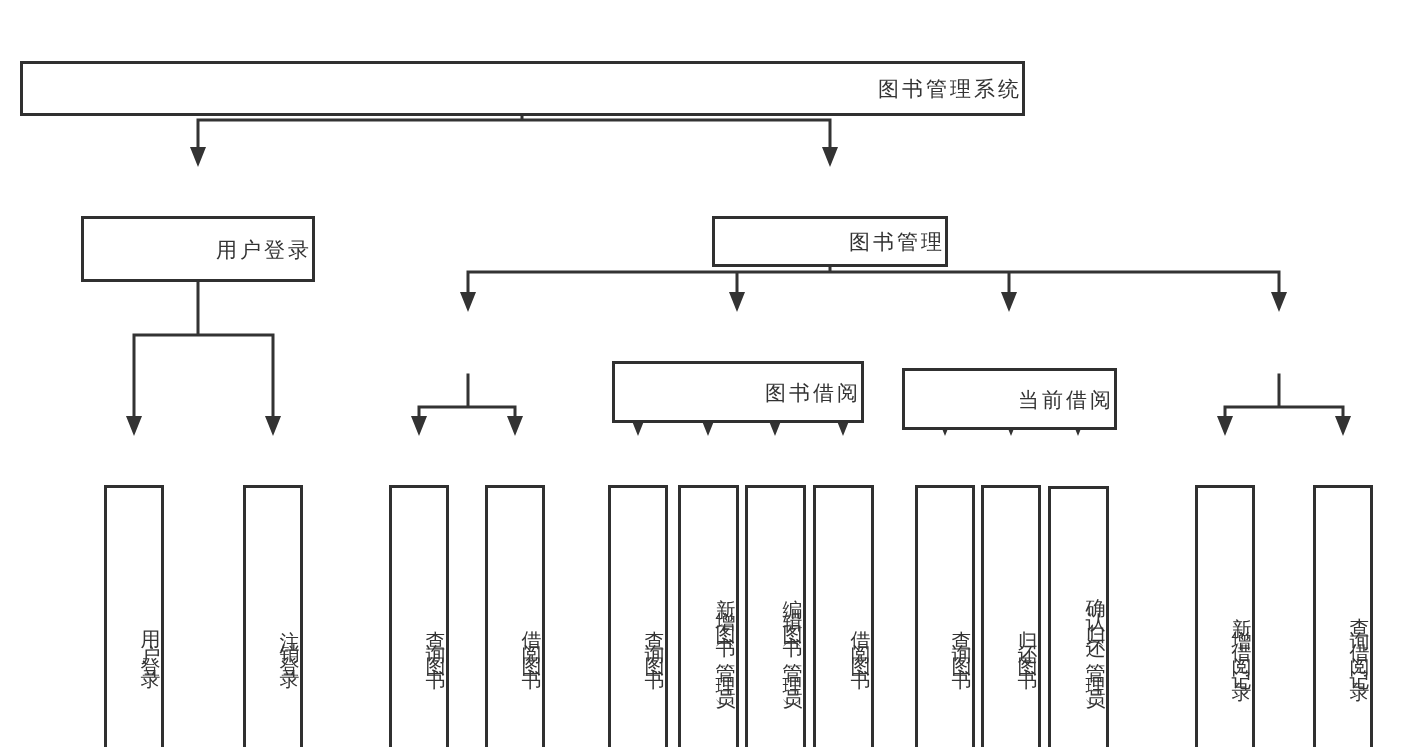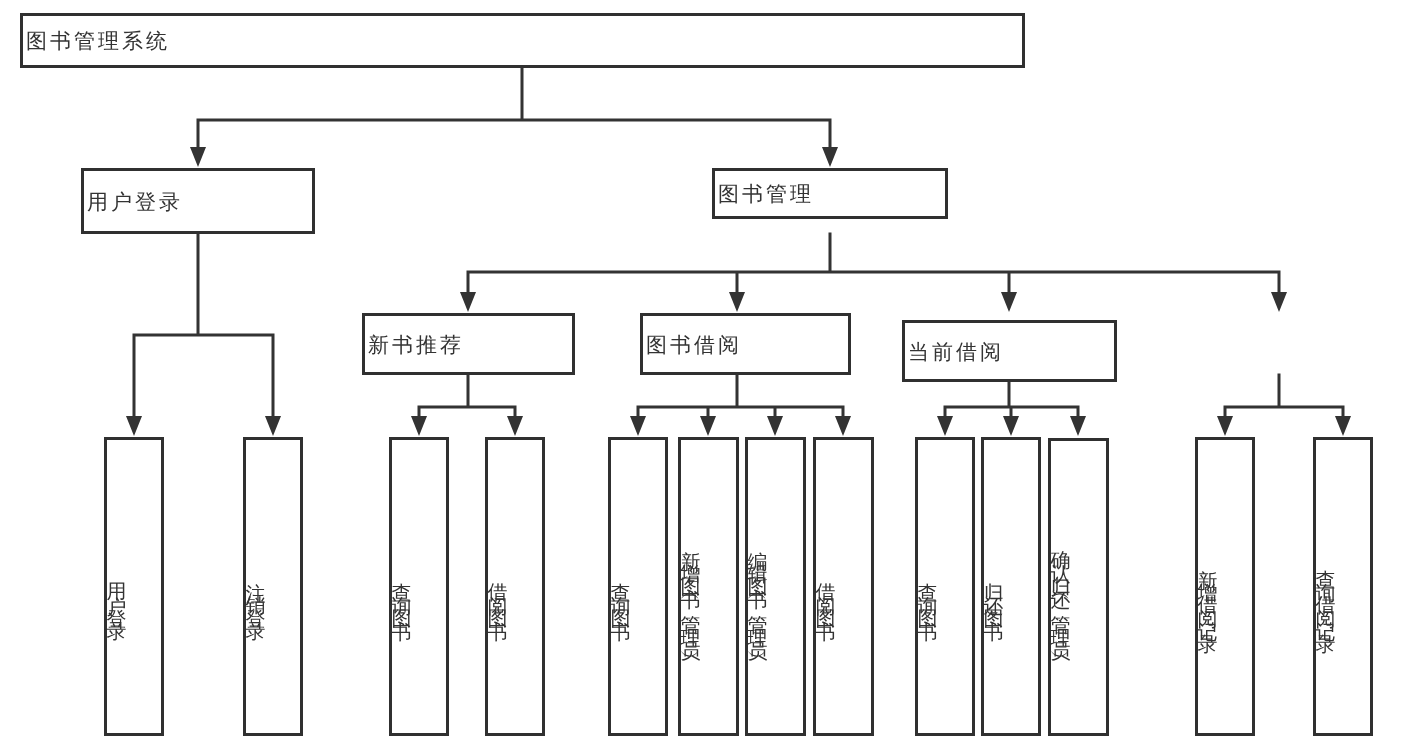--- a/index.html
+++ b/index.html
@@ -4,21 +4,21 @@
 <style>
   html,body{margin:0;padding:0;background:#ffffff;}
   .stage{
     position:relative;width:1405px;height:747px;background:#ffffff;overflow:hidden;
     font-family:"Liberation Sans","DejaVu Sans",sans-serif;
   }
   .connector-layer{position:absolute;left:0;top:0;z-index:0;}
   .hbox,.vbox{
     position:absolute;z-index:1;box-sizing:border-box;
     background:#ffffff;border:3px solid #303030;color:#333333;
-    display:flex;align-items:center;justify-content:flex-start;
+    display:flex;align-items:center;justify-content:flex-end;margin-top:48px;
   }
   .hbox .lbl{
     font-size:21px;letter-spacing:3px;padding-left:3px;white-space:nowrap;line-height:1;
   }
   .vbox .vlbl{
     writing-mode:vertical-rl;text-orientation:mixed;
     font-size:20px;line-height:1;letter-spacing:13px;padding-top:13px;white-space:nowrap;
   }
   .watermark{
     position:absolute;z-index:2;left:1183px;top:716px;
@@ -62,24 +62,21 @@
     <span class="lbl">图书管理系统</span>
   </div>
 
   <div class="hbox" style="left:81px;top:168px;width:234px;height:66px">
     <span class="lbl">用户登录</span>
   </div>
   <div class="hbox" style="left:712px;top:168px;width:236px;height:51px">
     <span class="lbl">图书管理</span>
   </div>
 
-  <div class="hbox" style="left:362px;top:313px;width:213px;height:62px">
-    <span class="lbl">新书推荐</span>
-  </div>
-  <div class="hbox" style="left:640px;top:313px;width:211px;height:62px">
+  <div class="hbox" style="left:612px;top:313px;width:252px;height:62px">
     <span class="lbl">图书借阅</span>
   </div>
   <div class="hbox" style="left:902px;top:320px;width:215px;height:62px">
     <span class="lbl">当前借阅</span>
   </div>
 
   <div class="vbox" style="left:104px;top:437px;width:60px;height:299px">
     <span class="vlbl">用户登录</span>
   </div>
   <div class="vbox" style="left:243px;top:437px;width:60px;height:299px">

